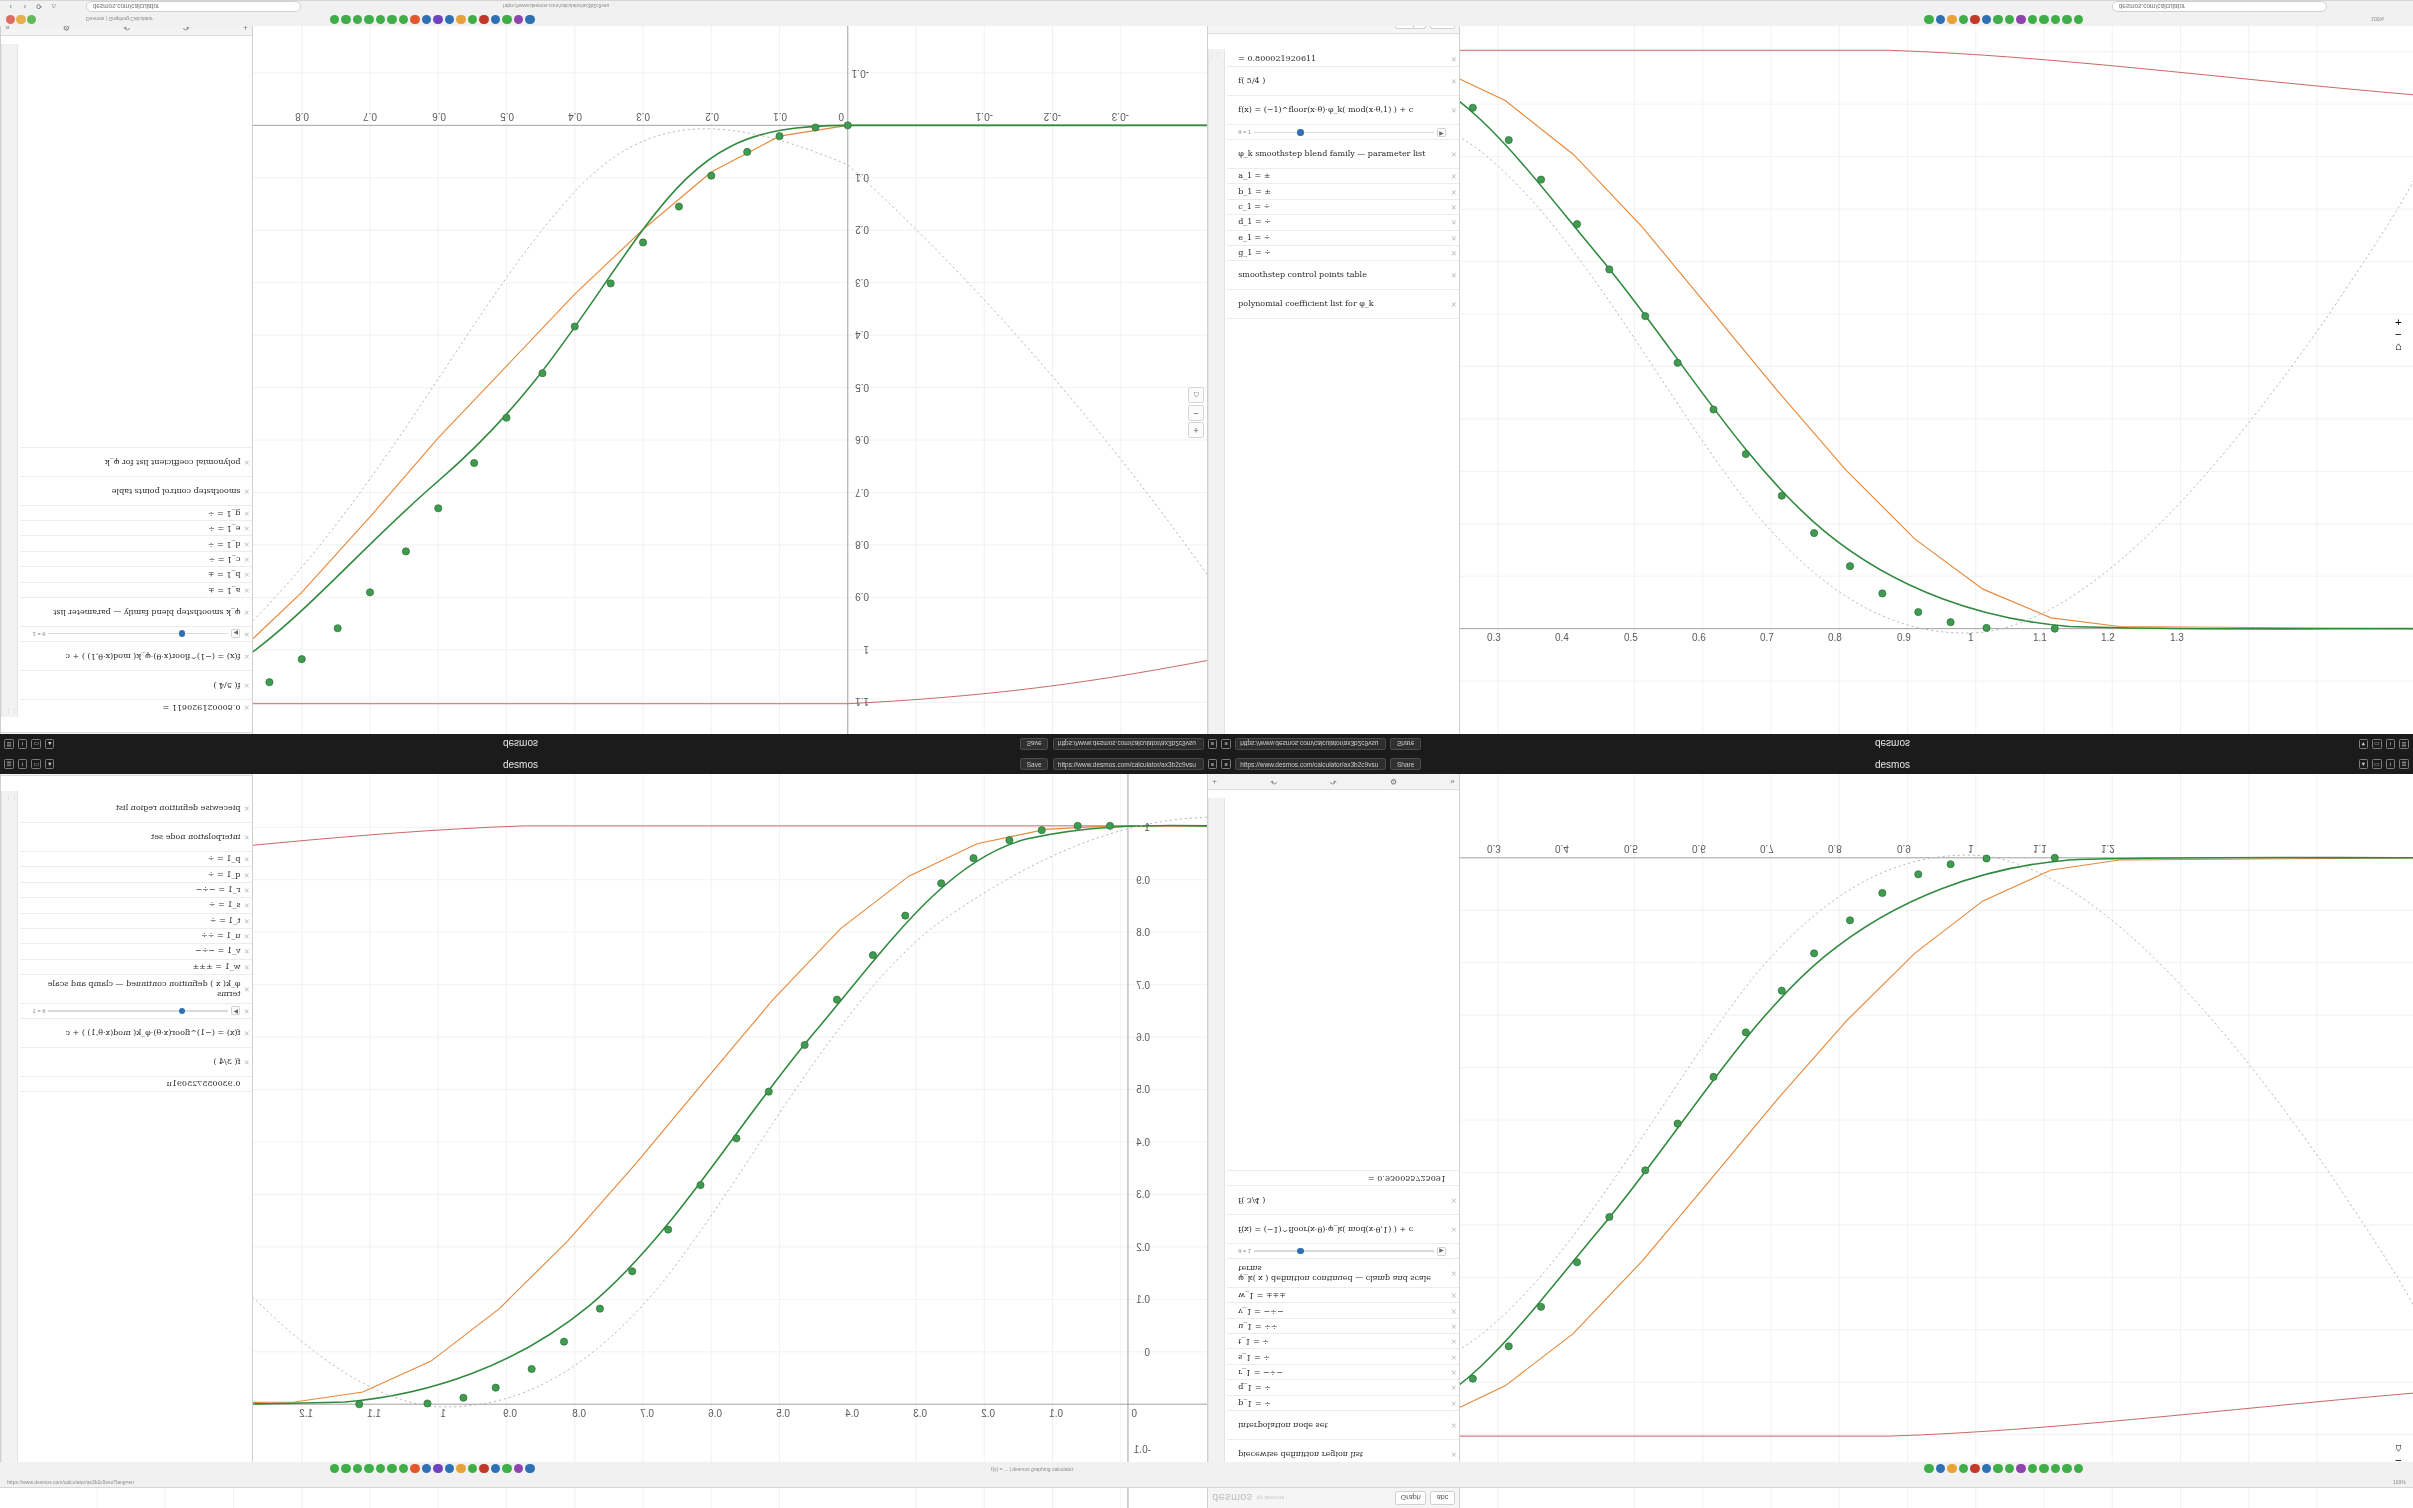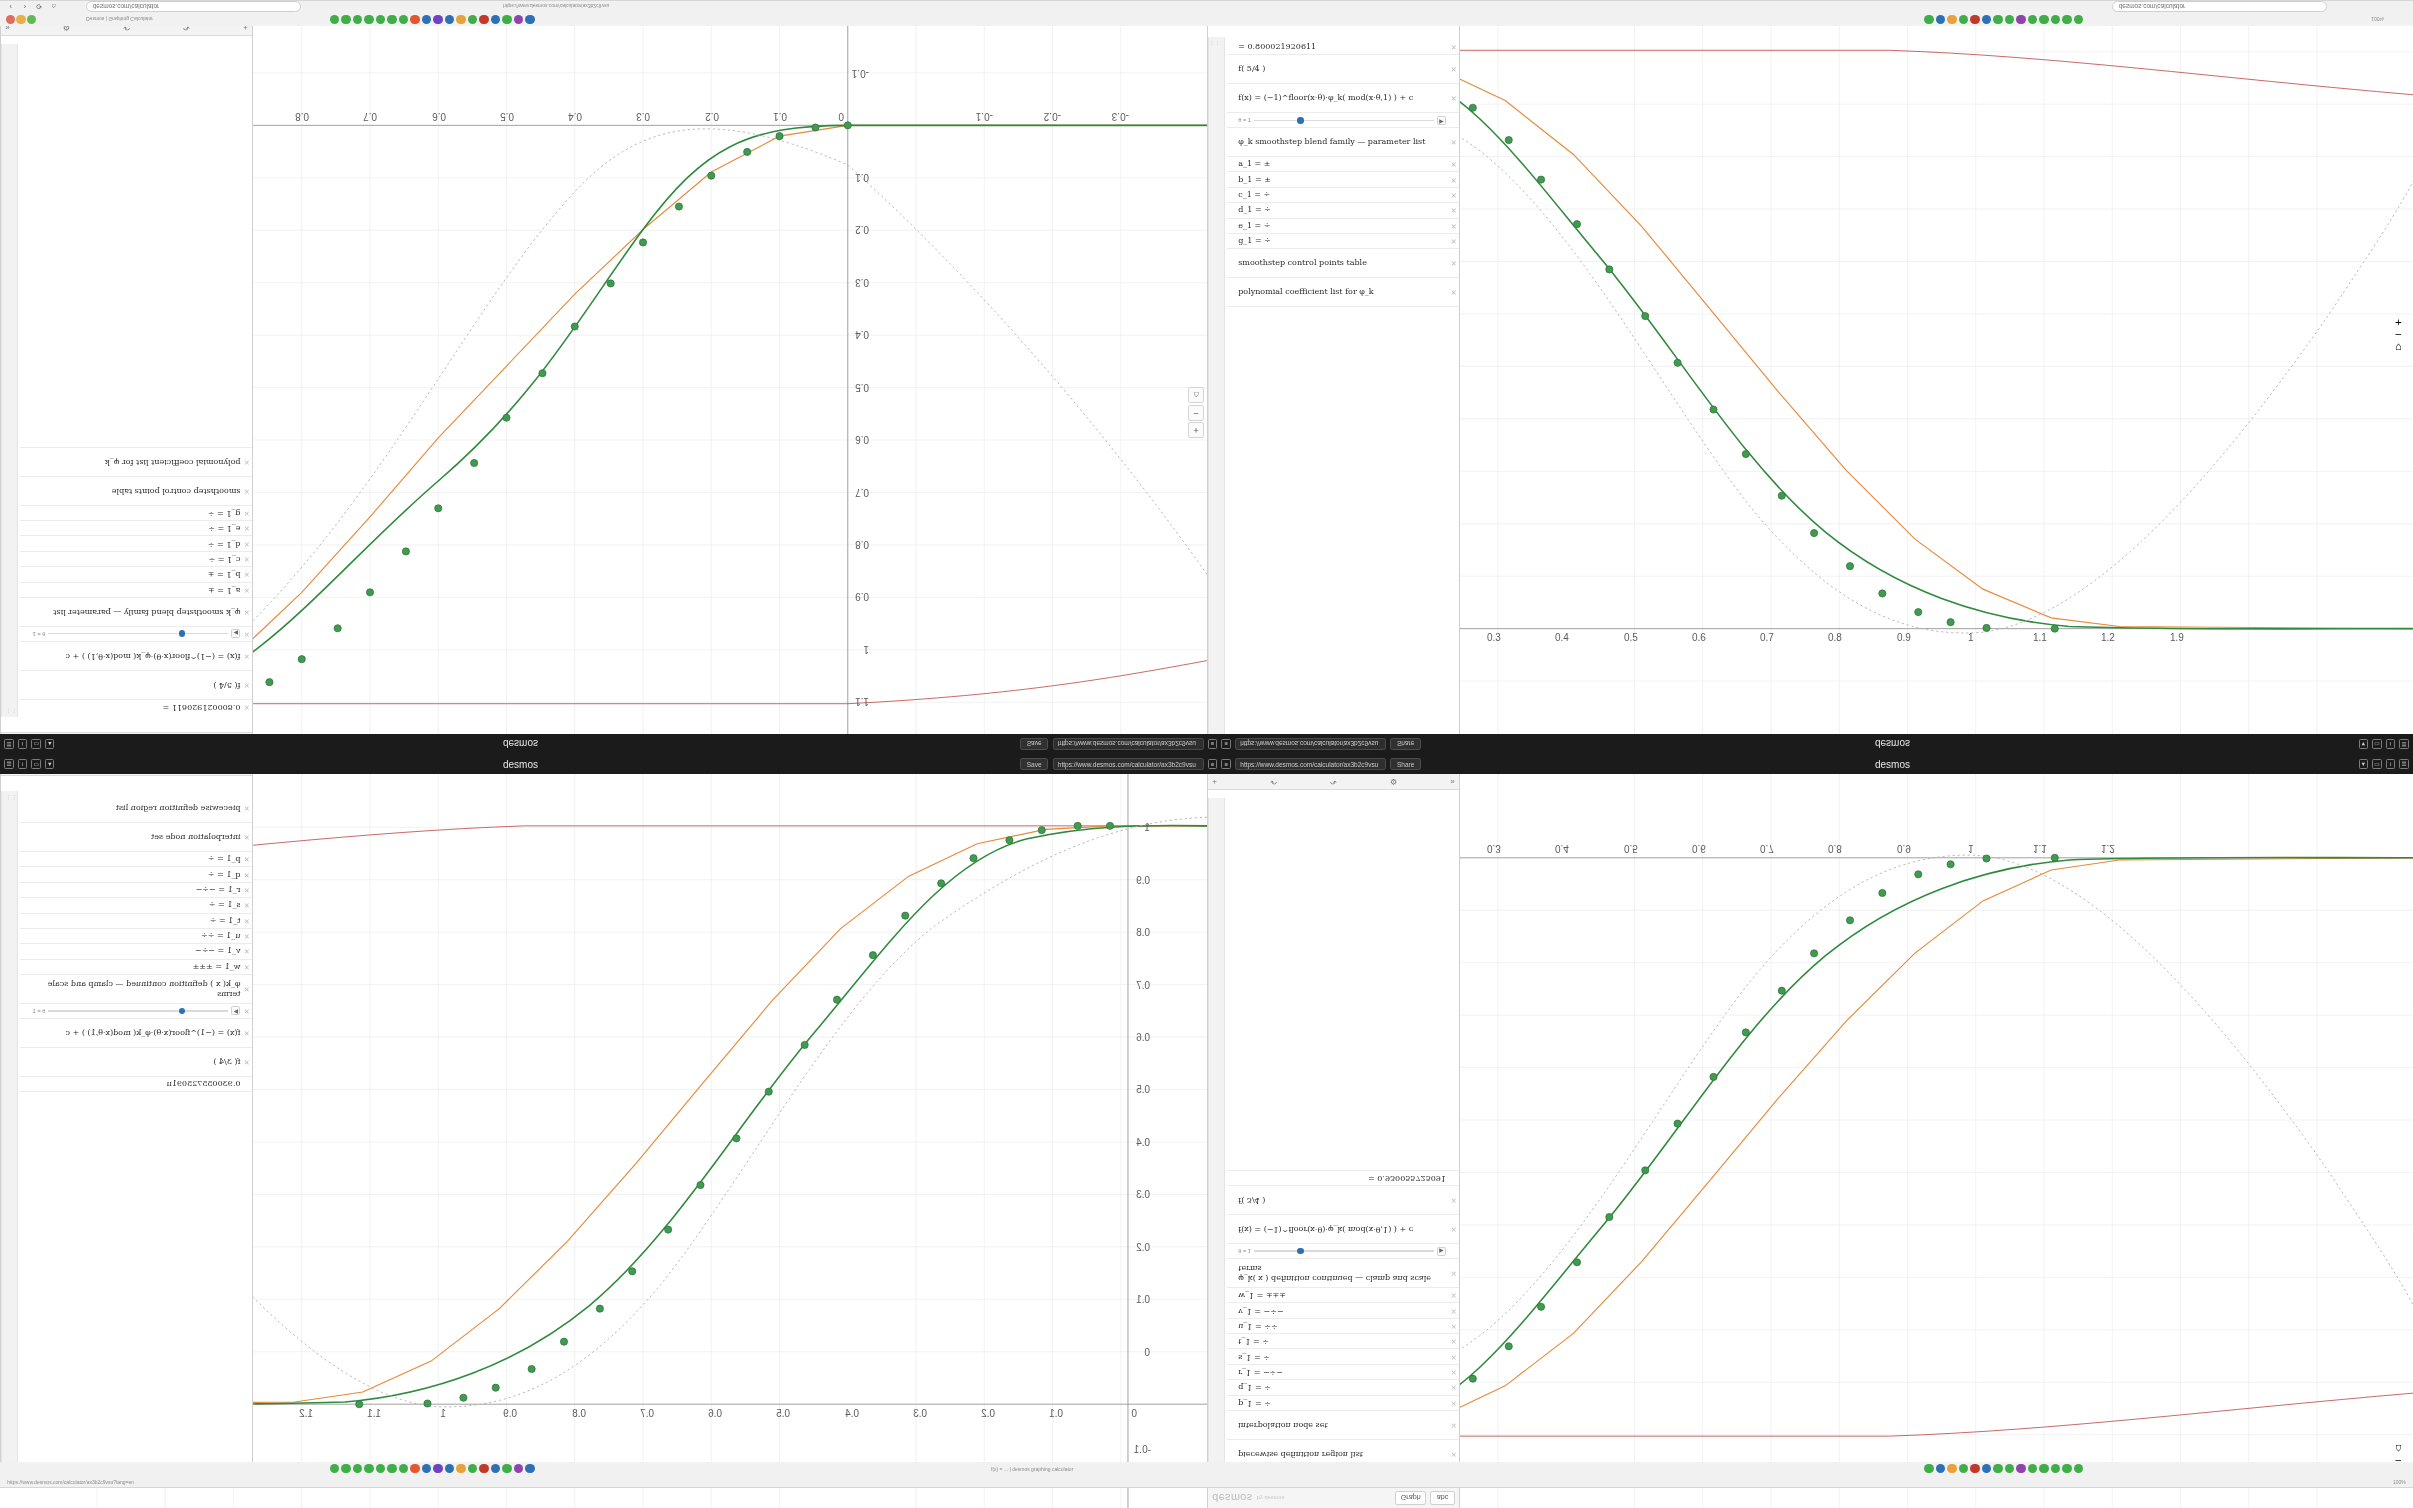--- a/index.html
+++ b/index.html
@@ -452,41 +452,41 @@
       <div class="ticklabel" style="left:280px;top:632px">0.3</div>
       <div class="ticklabel" style="left:348px;top:632px">0.4</div>
       <div class="ticklabel" style="left:417px;top:632px">0.5</div>
       <div class="ticklabel" style="left:485px;top:632px">0.6</div>
       <div class="ticklabel" style="left:553px;top:632px">0.7</div>
       <div class="ticklabel" style="left:621px;top:632px">0.8</div>
       <div class="ticklabel" style="left:690px;top:632px">0.9</div>
       <div class="ticklabel" style="left:761px;top:632px">1</div>
       <div class="ticklabel" style="left:826px;top:632px">1.1</div>
       <div class="ticklabel" style="left:894px;top:632px">1.2</div>
-      <div class="ticklabel" style="left:963px;top:632px">1.9</div>
+      <div class="ticklabel" style="left:963px;top:632px">1.3</div>
       <div class="ticklabel" style="left:56px;top:675px">-0.1</div>
       <div class="ticklabel" style="left:57px;top:571px">0.1</div>
       <div class="ticklabel" style="left:57px;top:519px">0.2</div>
       <div class="ticklabel" style="left:57px;top:466px">0.3</div>
       <div class="ticklabel" style="left:57px;top:414px">0.4</div>
       <div class="ticklabel" style="left:57px;top:361px">0.5</div>
       <div class="ticklabel" style="left:57px;top:309px">0.6</div>
       <div class="ticklabel" style="left:57px;top:256px">0.7</div>
       <div class="ticklabel" style="left:57px;top:204px">0.8</div>
       <div class="ticklabel" style="left:57px;top:152px">0.9</div>
       <div class="ticklabel" style="left:57px;top:99px">1</div>
       <div class="ticklabel" style="left:57px;top:47px">1.1</div>
       <div class="gtools-right">
         <div class="btn">+</div>
         <div class="btn">−</div>
         <div class="btn">⌂</div>
       </div>
     </div>
 
-    <div class="panel" style="left:0;top:0;width:253px;height:775px">
+    <div class="panel" style="left:0;top:12px;width:253px;height:775px">
       <div class="panel-head">
         <div class="logo">desmos</div>
         <div class="sub">by desmos</div>
         <div style="flex:1"></div>
         <div class="hbtn">Graph</div>
         <div class="hbtn">abc</div>
       </div>
       <div class="scrollcol" style="left:0">
         <div class="dots">⋮⋮</div>
       </div>

